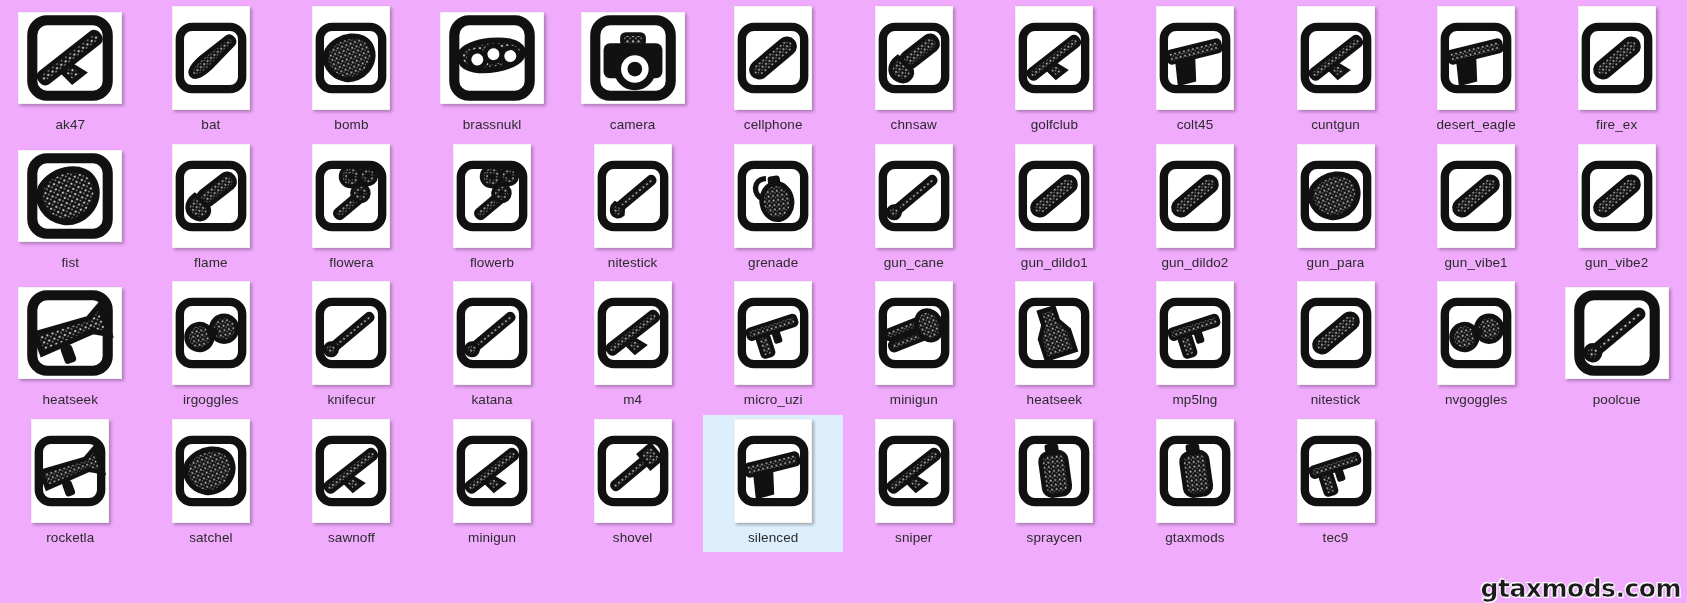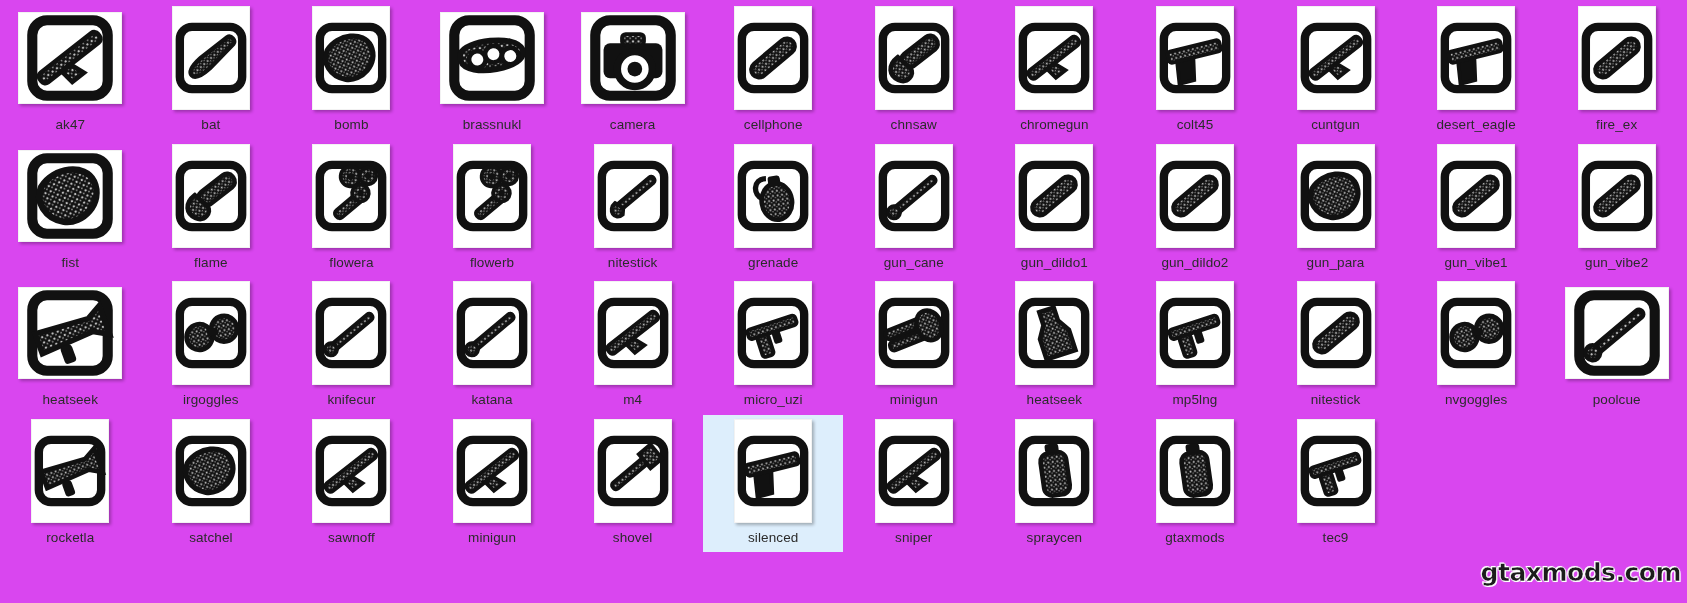--- a/index.html
+++ b/index.html
@@ -7,21 +7,21 @@
     margin: 0; padding: 0;
     width: 1687px; height: 603px;
     background: #ffffff;
     font-family: "Liberation Sans", sans-serif;
     overflow: hidden;
   }
   #explorer-grid {
     position: relative;
     width: 1687px;
     height: 603px;
-    background: #d946ef;
+    background: #f0abfc;
     display: grid;
     grid-template-columns: repeat(12, 1fr);
     grid-template-rows: repeat(4, 137.5px);
     align-content: start;
     padding: 2px 0 0 0;
   }
   .cell {
     position: relative;
     display: flex;
     flex-direction: column;
@@ -62,21 +62,21 @@
     font-size: 13.5px;
     line-height: 16px;
     color: #2b2b2b;
     text-align: center;
     white-space: nowrap;
     letter-spacing: 0.1px;
   }
   #watermark {
     position: absolute;
     right: 6px;
-    bottom: 16px;
+    bottom: 0;
     font-family: "DejaVu Sans", sans-serif;
     font-size: 25px;
     font-weight: bold;
     color: #1c1c1c;
     letter-spacing: -0.5px;
     -webkit-text-stroke: 0.5px #ffffff;
     text-shadow: 0 0 2px #ffffff, 1px 1px 0 #ffffff, -1px -1px 0 #ffffff;
     pointer-events: none;
   }
 </style>
@@ -244,21 +244,21 @@
               </pattern>
             </defs>
             <rect x="9" y="9" width="82" height="82" rx="16" ry="16" fill="none" stroke="#111" stroke-width="11"></rect>
             <g transform="rotate(-38 50 50)">
               <rect x="10" y="43" width="80" height="13" rx="5" fill="url(#tx)" stroke="#111" stroke-width="5"></rect>
               <path d="M34 56 L46 56 L52 72 L36 72 Z" fill="url(#tx)" stroke="#111" stroke-width="5"></path>
             </g>
           </svg>
         </div>
       </div>
-      <div class="label">chromegun</div>
+      <div class="label">golfclub</div>
     </div>
     <div class="cell">
       <div class="thumb-wrap">
         <div class="tile">
           <svg width="92" height="92" viewBox="0 0 100 100" aria-hidden="true">
             <defs>
               <pattern id="tx" width="6" height="6" patternUnits="userSpaceOnUse">
                 <rect width="6" height="6" fill="#111"></rect>
                 <circle cx="2" cy="2" r="1.3" fill="#bdbdbd"></circle>
                 <circle cx="5" cy="4.5" r="0.9" fill="#9e9e9e"></circle>

